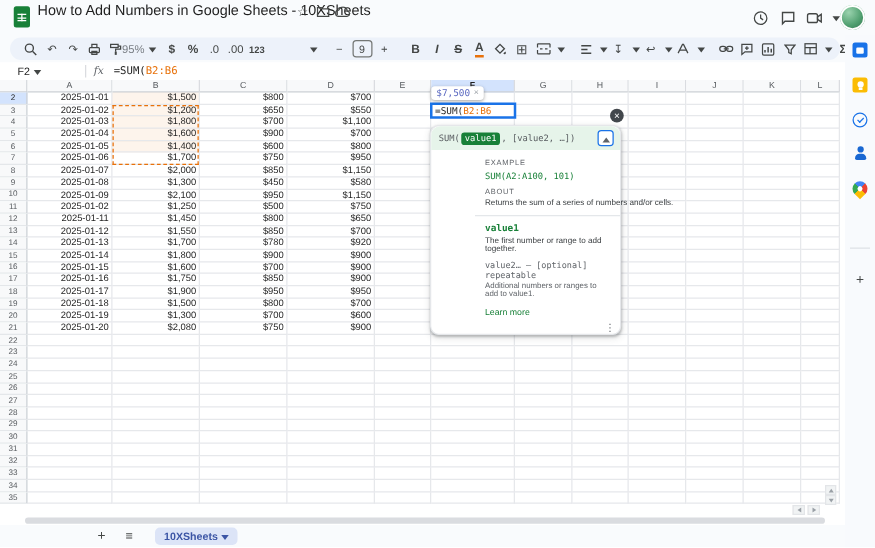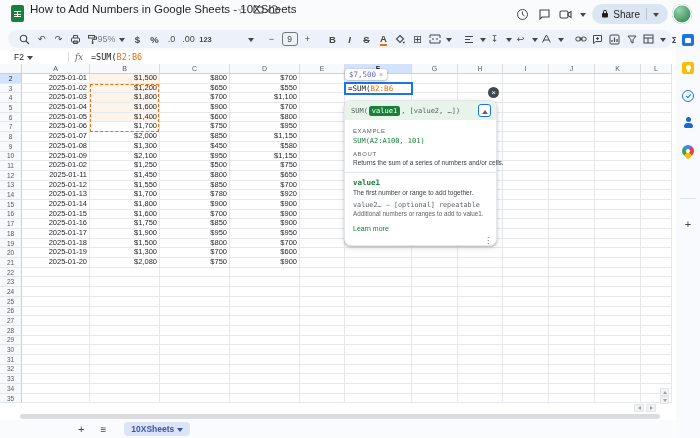--- a/index.html
+++ b/index.html
@@ -78,21 +78,21 @@
   .tri-u{width:0;height:0;border:2.5px solid transparent;border-bottom:3.5px solid #9aa0a6;margin-bottom:2px;}
   .tri-d{width:0;height:0;border:2.5px solid transparent;border-top:3.5px solid #9aa0a6;margin-top:2px;}
   
   #fn-popup{position:absolute;left:344px;top:100px;width:153px;background:#fff;border-radius:7px;z-index:20;
       box-shadow:0 1px 2px rgba(60,64,67,.3),0 2px 6px rgba(60,64,67,.15);border:1px solid #e5e7ea;box-sizing:border-box;}
   #fn-head{background:#e6f4ea;border-radius:7px 7px 0 0;height:19px;display:flex;align-items:center;padding:0 6px;position:relative;}
   #fn-head .sig{font-family:"DejaVu Sans Mono",monospace;font-size:7px;color:#575b5f;display:flex;align-items:center;}
   #fn-head .chip{background:#188038;color:#fff;border-radius:2.5px;padding:1px 3px;margin:0 1px;font-size:7px;}
   #fn-collapse{position:absolute;right:5px;top:3px;width:13px;height:13px;background:#fff;border:1.5px solid #1a73e8;border-radius:3px;
       box-sizing:border-box;display:flex;align-items:center;justify-content:center;}
-  #fn-body{padding:5px 8px 10px 8px;position:relative;}
+  #fn-body{padding:5px 8px 10px 8px;position:relative;margin-left:35px;}
   .sec-label{font-size:6px;letter-spacing:.6px;color:#5f6368;margin-top:3px;}
   .mono-green{font-family:"DejaVu Sans Mono",monospace;font-size:7px;color:#188038;margin-top:3px;}
   .about-text{font-size:6.5px;color:#3c4043;margin-top:2px;white-space:nowrap;}
   .fn-divider{height:1px;background:#e4e7ea;margin:6px -8px 5px -8px;}
   .arg-name{font-family:"DejaVu Sans Mono",monospace;font-size:7.5px;font-weight:bold;color:#188038;}
   .arg-desc{font-size:6.5px;color:#3c4043;margin-top:2px;}
   .arg-sig2{font-family:"DejaVu Sans Mono",monospace;font-size:6.8px;color:#5f6368;margin-top:5px;}
   .arg-desc2{font-size:6.3px;color:#5f6368;margin-top:1px;}
   #learn-more{font-size:7px;color:#188038;margin-top:8px;display:inline-block;}
   #fn-dots{position:absolute;right:4px;bottom:0px;color:#5f6368;font-size:8px;}
@@ -154,31 +154,20 @@
             <path d="M2 2h9v7H4l-2 2z" fill="none" stroke="#444746" stroke-width="1.1"></path>
           </svg>
       </span>
       <span class="tr-ic">
         <svg width="14" height="11" viewBox="0 0 14 11">
             <rect x="1" y="2" width="8" height="7" rx="1.5" fill="none" stroke="#444746" stroke-width="1.1"></rect>
             <path d="M9 4.5l3-2v6l-3-2z" fill="none" stroke="#444746" stroke-width="1.1"></path>
           </svg>
       </span>
       <span class="caret"></span>
-      <div id="share-btn">
-        <span class="lock">
-          <svg width="8" height="9" viewBox="0 0 8 9">
-              <rect x="1" y="4" width="6" height="4.5" rx="1" fill="#1f1f1f"></rect>
-              <path d="M2.5 4V2.8a1.5 1.5 0 013 0V4" fill="none" stroke="#1f1f1f" stroke-width="1"></path>
-            </svg>
-        </span>
-        <span class="lbl">Share</span>
-        <span class="sep"></span>
-        <span class="caret" style="margin-left:0"></span>
-      </div>
       <div id="avatar"></div>
     </div>
   </div>
 
   <div id="toolbar-zone">
     <div id="toolbar">
       <span class="tb">
         <svg width="11" height="11" viewBox="0 0 11 11">
             <circle cx="4.5" cy="4.5" r="3.2" fill="none" stroke="#444746" stroke-width="1.1"></circle>
             <path d="M7 7l3 3" stroke="#444746" stroke-width="1.1"></path>

